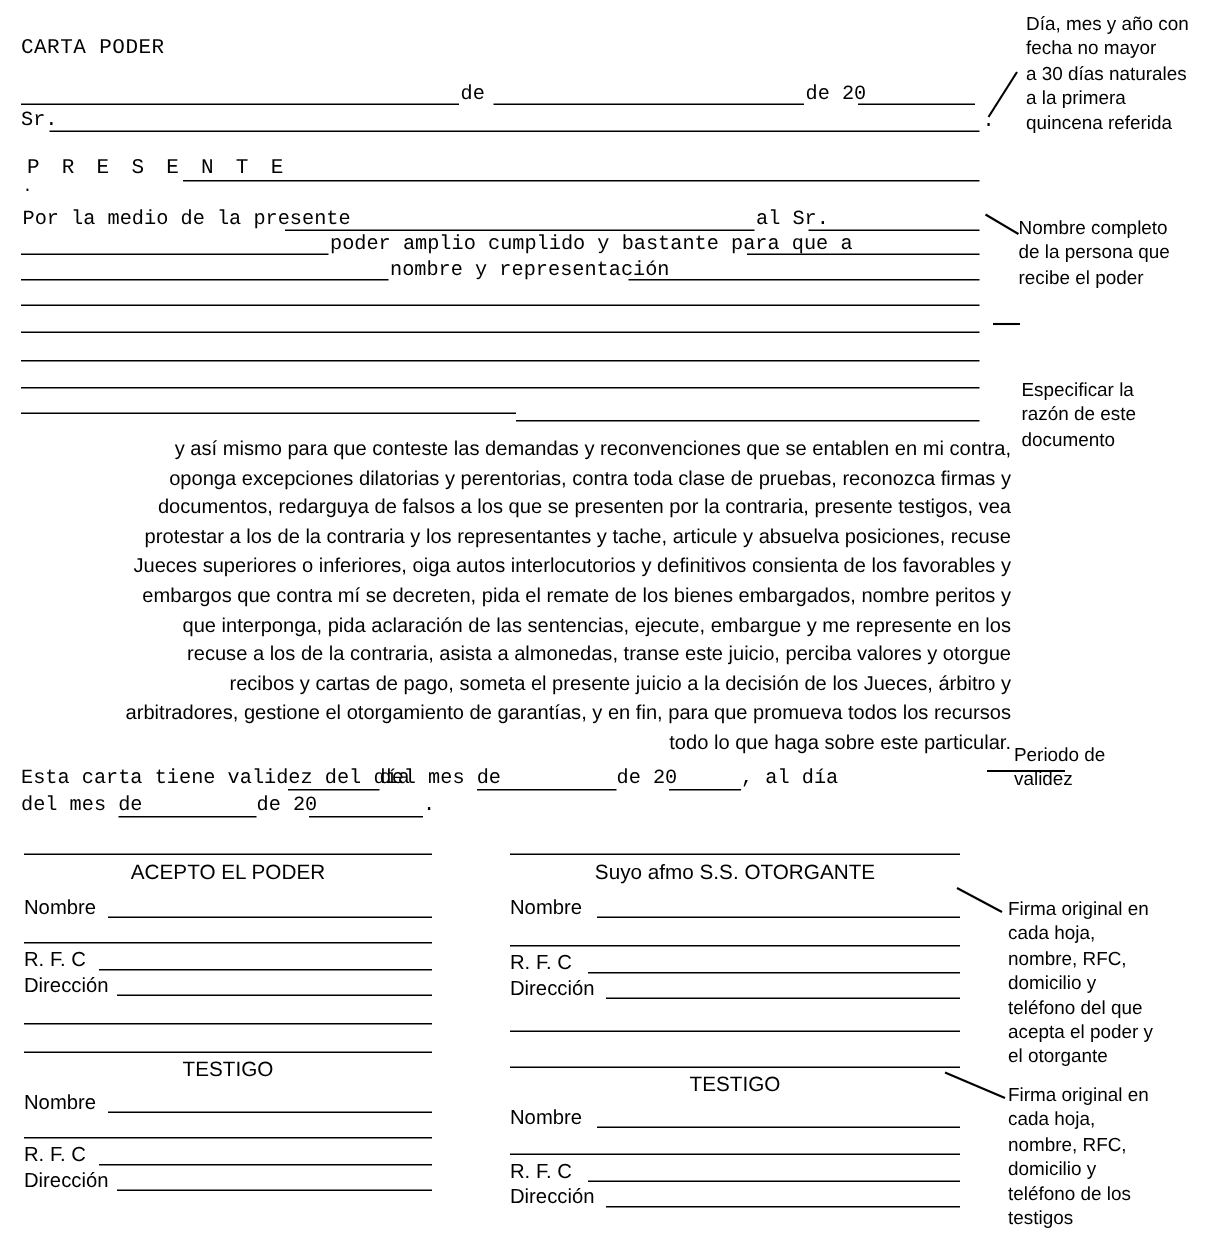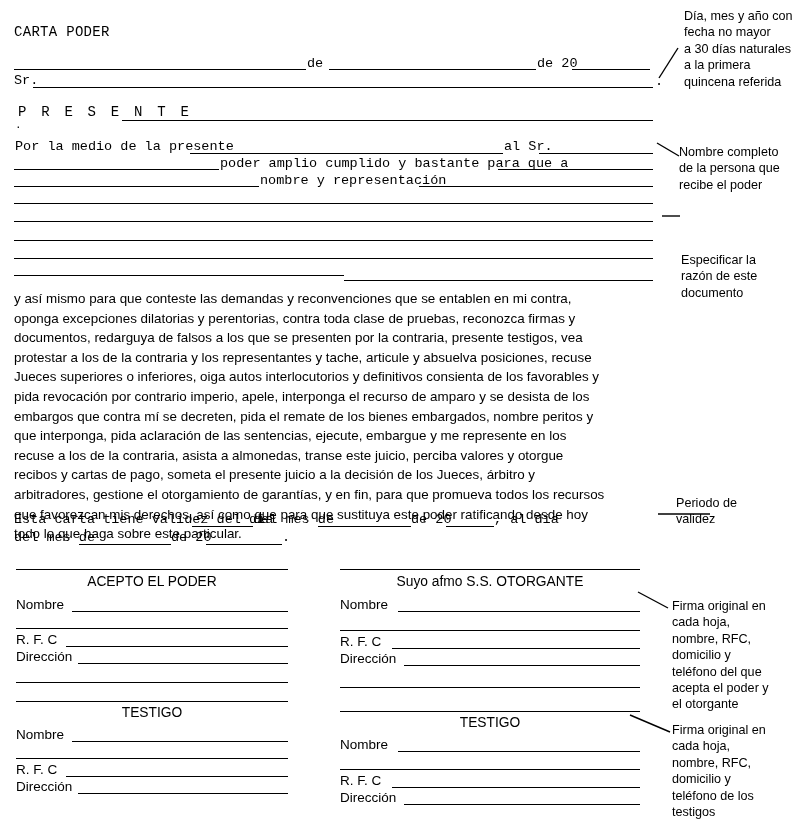--- a/index.html
+++ b/index.html
@@ -47,21 +47,21 @@
     position: absolute;
     height: 0;
     border-top: 1.6px solid #000;
   }
 
   
   .para {
     position: absolute;
     font-size: 13.4px;
     line-height: 19.6px;
-    text-align: left;
+    text-align: right;
     white-space: normal;
   }
   .para div { white-space: nowrap; }
 
   
   .annot {
     position: absolute;
     font-size: 12.6px;
     line-height: 16.4px;
     white-space: nowrap;
@@ -129,27 +129,25 @@
   <div class="rule" style="left:14px; top:258px; width:639px;"></div>
   <div class="rule" style="left:14px; top:275px; width:330px;"></div>
   <div class="rule" style="left:344px; top:280px; width:309px;"></div>
 
   <div class="para" id="body-paragraph" style="left:14px; top:289px; width:660px;">
       <div>y así mismo para que conteste las demandas y reconvenciones que se entablen en mi contra,</div>
       <div>oponga excepciones dilatorias y perentorias, contra toda clase de pruebas, reconozca firmas y</div>
       <div>documentos, redarguya de falsos a los que se presenten por la contraria, presente testigos, vea</div>
       <div>protestar a los de la contraria y los representantes y tache, articule y absuelva posiciones, recuse</div>
       <div>Jueces superiores o inferiores, oiga autos interlocutorios y definitivos consienta de los favorables y</div>
-      <div>pida revocación por contrario imperio, apele, interponga el recurso de amparo y se desista de los</div>
       <div>embargos que contra mí se decreten, pida el remate de los bienes embargados, nombre peritos y</div>
       <div>que interponga, pida aclaración de las sentencias, ejecute, embargue y me represente en los</div>
       <div>recuse a los de la contraria, asista a almonedas, transe este juicio, perciba valores y otorgue</div>
       <div>recibos y cartas de pago, someta el presente juicio a la decisión de los Jueces, árbitro y</div>
       <div>arbitradores, gestione el otorgamiento de garantías, y en fin, para que promueva todos los recursos</div>
-      <div>que favorezcan mis derechos, así como que para que sustituya este poder ratificando desde hoy</div>
       <div>todo lo que haga sobre este particular.</div>
     </div>
 
   <div class="abs doc-text" style="left:14px; top:512px;">Esta carta tiene validez del día</div>
   <div class="rule" style="left:192px; top:526px; width:61px;"></div>
   <div class="abs doc-text" style="left:253px; top:512px;">del mes de</div>
   <div class="rule" style="left:318px; top:526px; width:93px;"></div>
   <div class="abs doc-text" style="left:411px; top:512px;">de 20</div>
   <div class="rule" style="left:446px; top:526px; width:48px;"></div>
   <div class="abs doc-text" style="left:494px; top:512px;">, al día</div>

